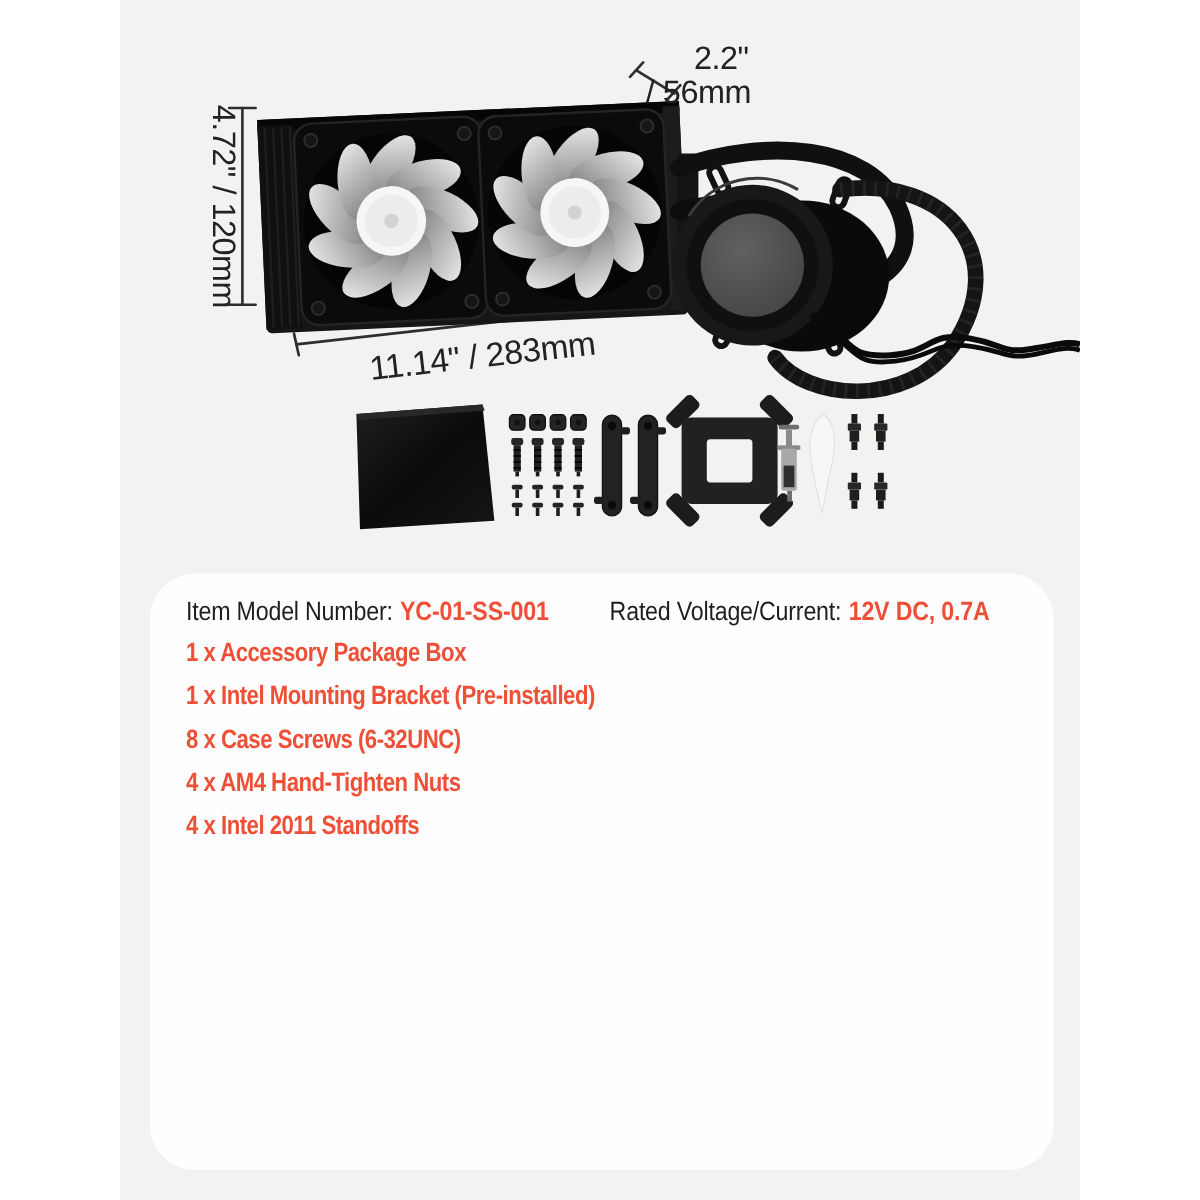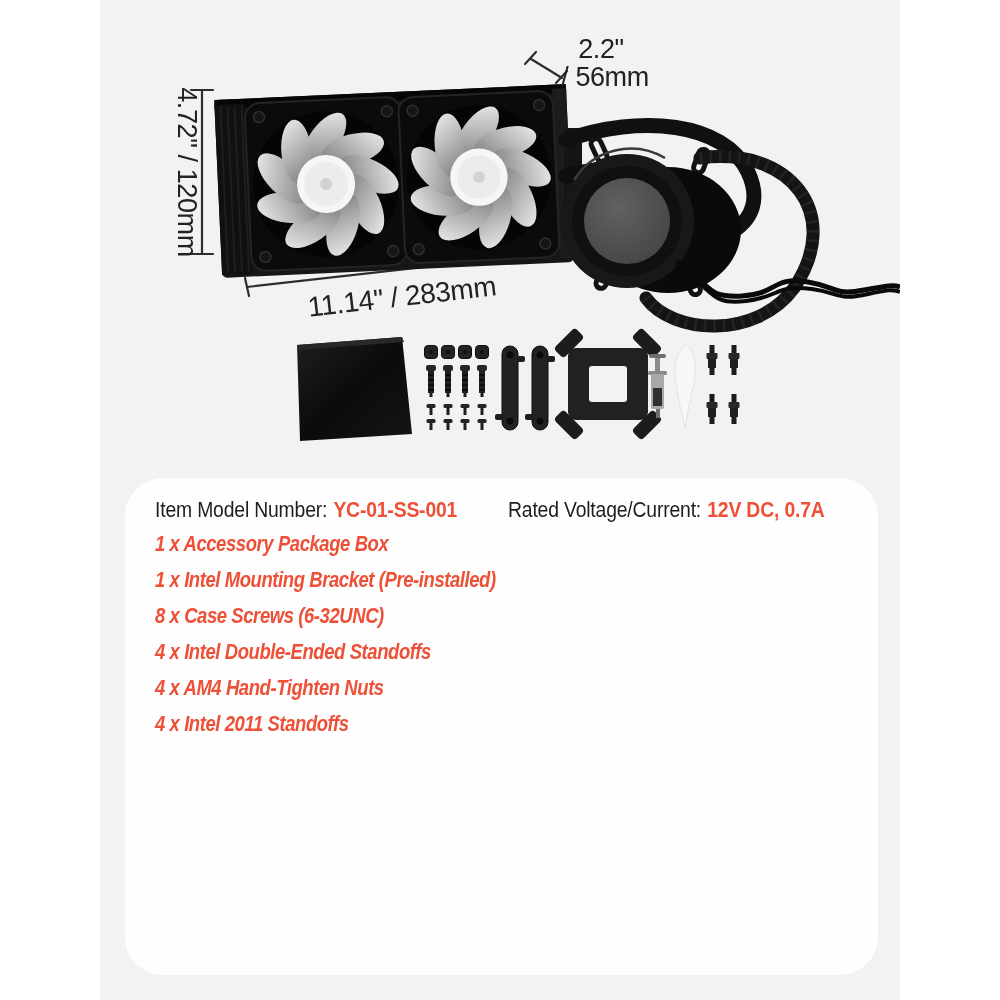--- a/index.html
+++ b/index.html
@@ -5,36 +5,36 @@
   html,body{margin:0;padding:0;background:#ffffff;}
   .stage{position:relative;width:1000px;height:1000px;overflow:hidden;
          font-family:"Liberation Sans",sans-serif;background:#ffffff;}
   .panel{position:absolute;left:100px;top:0;width:800px;height:1000px;background:#f2f2f1;}
   .product-svg{position:absolute;left:100px;top:0;width:800px;height:470px;}
 
   
   .dim{position:absolute;color:#222;white-space:nowrap;font-size:27px;font-weight:400;letter-spacing:-0.4px;}
   .dim-h{left:186px;top:172px;transform:translate(-50%,-50%) rotate(90deg);}
   .dim-d1{left:601px;top:49px;transform:translate(-50%,-50%);}
-  .dim-d2{left:605px;top:77px;transform:translate(-50%,-50%);}
+  .dim-d2{left:582px;top:77px;transform:translate(-50%,-50%);}
   .dim-w{left:402px;top:297px;font-size:28px;transform:translate(-50%,-50%) rotate(-6.5deg);}
 
   
   .card{position:absolute;left:125px;top:478px;width:753px;height:497px;background:#fefefe;
         border-radius:38px;color:#1e1e1e;}
   .srow{position:relative;height:40px;}
   .srow-first{margin-top:12px;}
   .pair{position:absolute;top:0;height:40px;line-height:40px;white-space:nowrap;
         transform:scaleX(0.88);transform-origin:0 50%;font-size:22px;letter-spacing:-0.2px;}
   .p1{left:30px;}
   .p2{left:383px;}
   .lab{color:#1e1e1e;font-weight:400;}
   .val{color:#ee5037;font-weight:700;margin-left:7px;}
   .items{margin-top:-4px;}
-  .item{height:36px;line-height:36px;padding-left:30px;white-space:nowrap;font-style:italic;}
+  .item{height:36px;line-height:36px;padding-left:30px;white-space:nowrap;}
   .itxt{display:inline-block;transform:scaleX(0.84);transform-origin:0 50%;
         color:#ee5037;font-weight:700;font-size:22px;letter-spacing:-0.5px;}
 </style>
 </head>
 <body>
 
 <div class="stage">
   <div class="panel"></div>
 
   <svg class="product-svg" viewBox="100 0 800 470">
@@ -294,18 +294,17 @@
       </div>
       <div class="pair p2">
         <span class="lab">Rated Voltage/Current:</span><span class="val">12V DC, 0.7A</span>
       </div>
     </div>
 
     <div class="items">
       <div class="item"><span class="itxt">1 x Accessory Package Box</span></div>
       <div class="item"><span class="itxt">1 x Intel Mounting Bracket (Pre-installed)</span></div>
       <div class="item"><span class="itxt">8 x Case Screws (6-32UNC)</span></div>
-      <div class="item"><span class="itxt">4 x Intel Double-Ended Standoffs</span></div>
       <div class="item"><span class="itxt">4 x AM4 Hand-Tighten Nuts</span></div>
       <div class="item"><span class="itxt">4 x Intel 2011 Standoffs</span></div>
     </div>
   </div>
 </div>
 
 </body></html>

